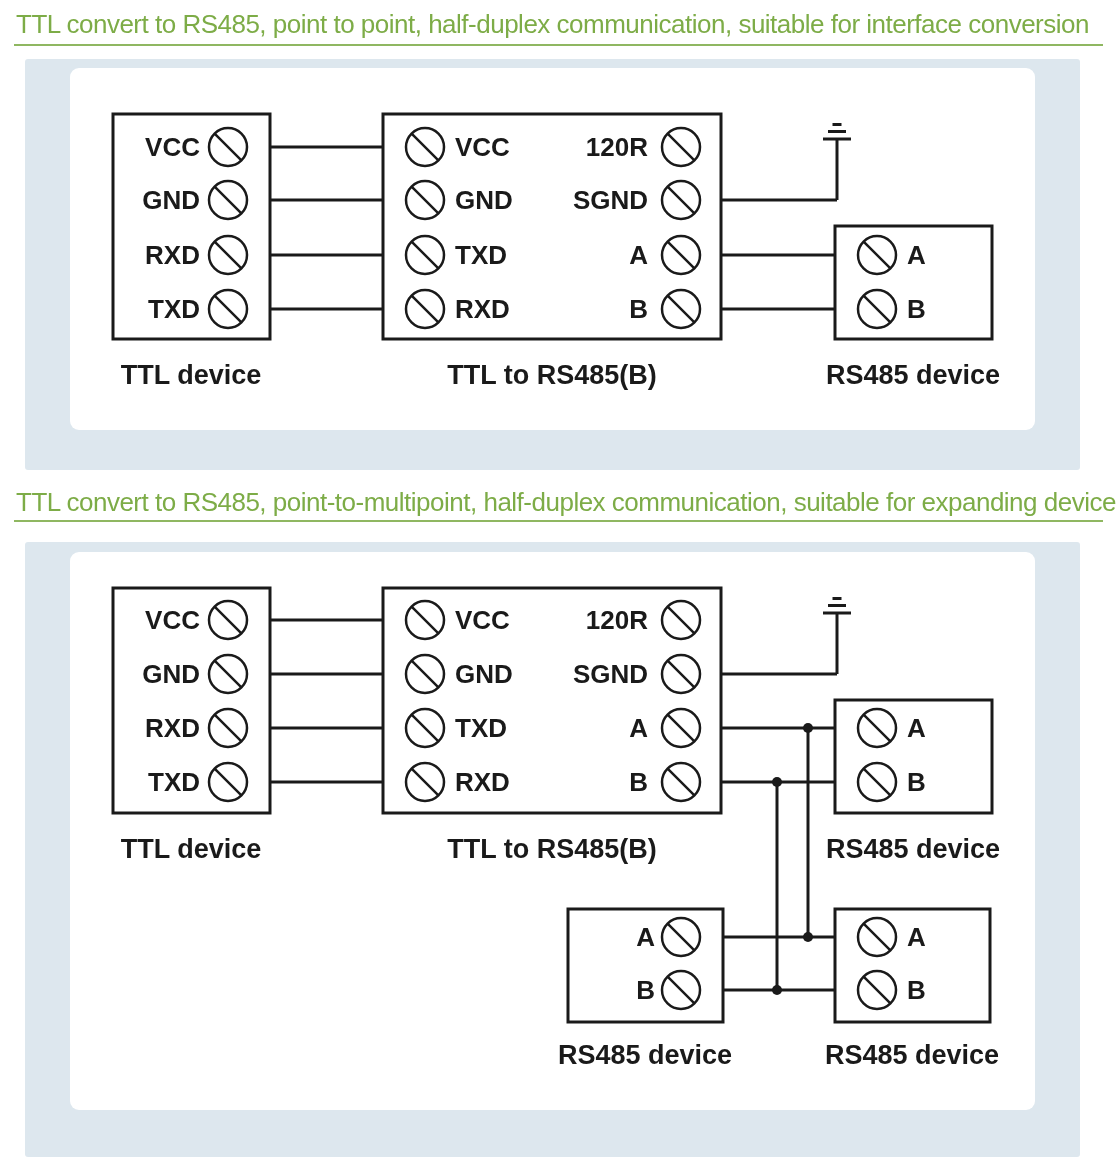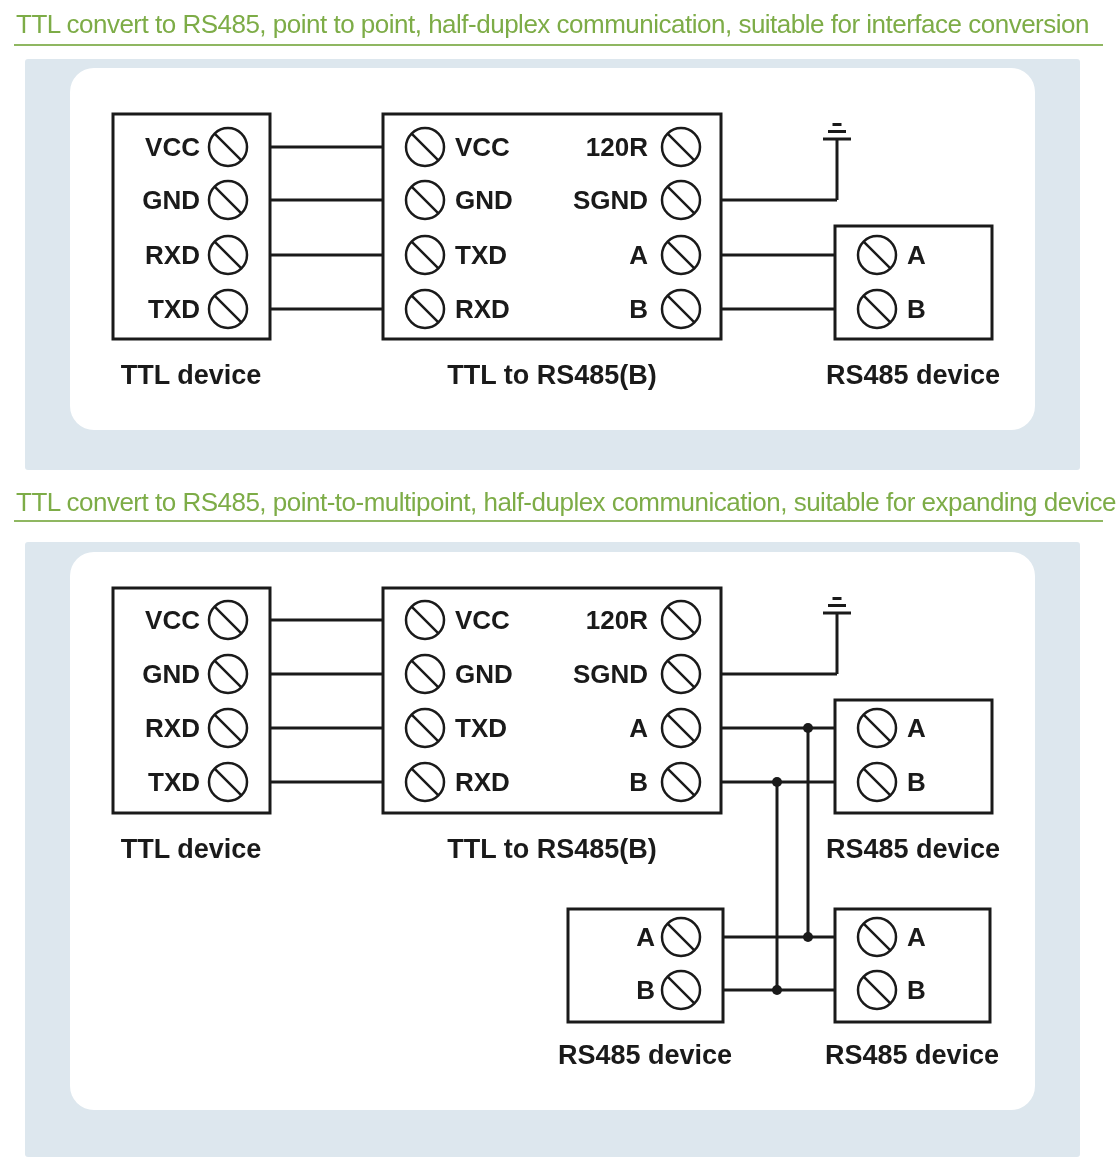--- a/index.html
+++ b/index.html
@@ -15,21 +15,21 @@
   .heading-rule {
     position:absolute; left:14px; width:1089px; height:0;
     border-top:2px solid #8fb761;
   }
   .panel {
     position:absolute; left:25px; width:1055px;
     background:#dde7ee; border-radius:3px;
   }
   .card {
     position:absolute; left:70px; width:965px;
-    background:#ffffff; border-radius:24px;
+    background:#ffffff; border-radius:9px;
   }
   .card svg { display:block; }
   svg rect.devbox { fill:#ffffff; stroke:#1a1a1a; stroke-width:3; }
   svg .wire { stroke:#1a1a1a; stroke-width:3; fill:none; }
   svg .screw-style { stroke:#1a1a1a; stroke-width:2.5; fill:#ffffff; }
   svg .gnd-style { stroke:#1a1a1a; stroke-width:3; fill:none; }
   svg .dot { fill:#1a1a1a; stroke:none; }
   svg text { fill:#1a1a1a; font-family:"Liberation Sans", sans-serif; font-weight:600; }
   svg text.term { font-size:26px; }
   svg text.cap  { font-size:27px; }

